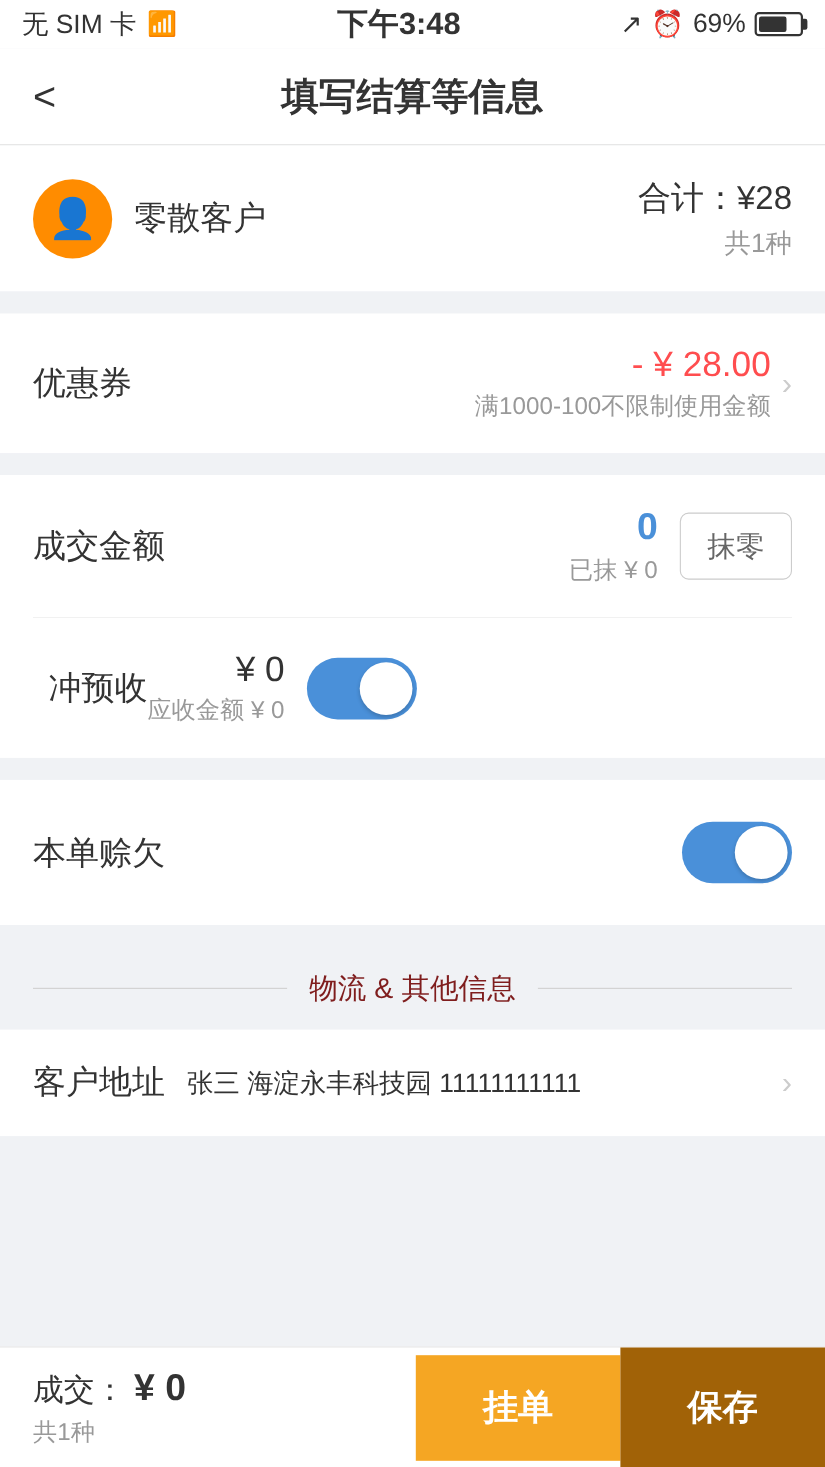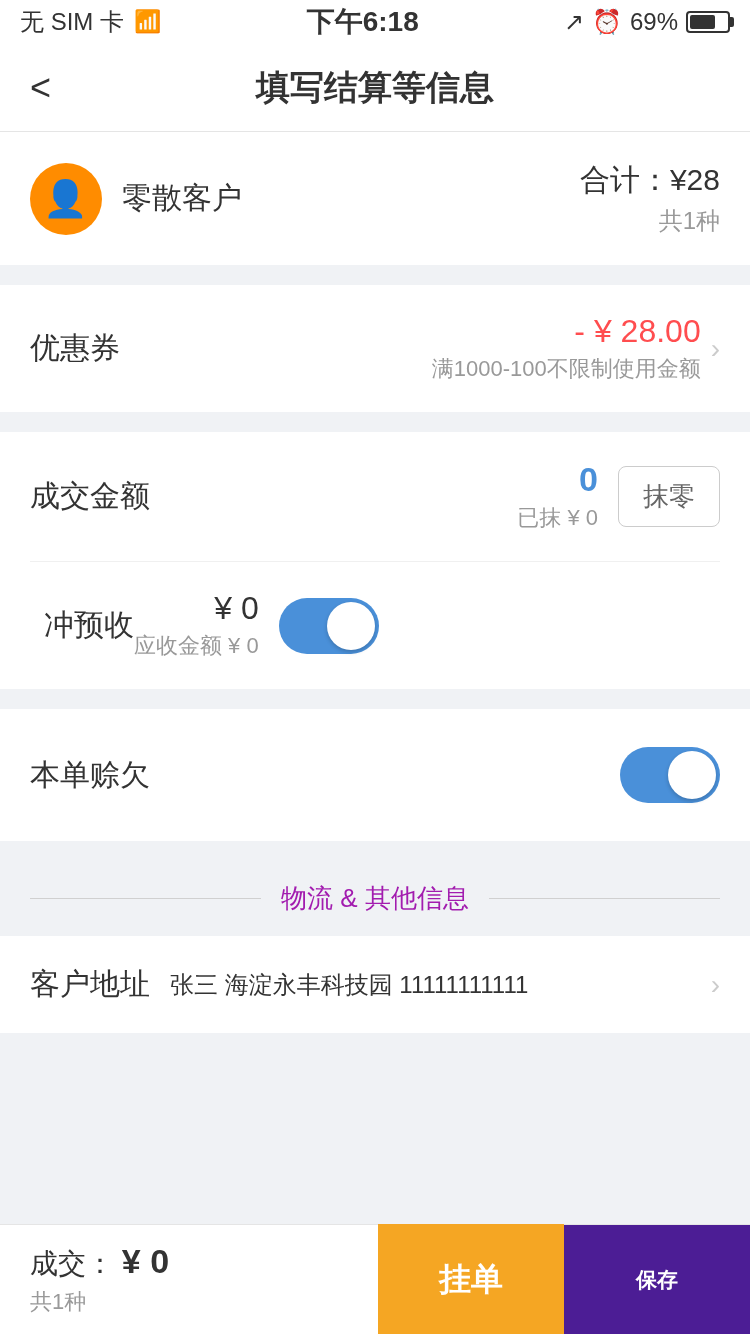--- a/index.html
+++ b/index.html
@@ -296,21 +296,21 @@
     .due-value {
       font-size: 30px;
       color: #333;
     }
 
     
     .logistics-header {
       background: #f0f2f5;
       padding: 20px 30px;
       text-align: center;
-      color: #a21caf;
+      color: #7f1d1d;
       font-size: 26px;
       display: flex;
       align-items: center;
       justify-content: center;
       gap: 20px;
     }
     .logistics-header::before,
     .logistics-header::after {
       content: '';
       flex: 1;
@@ -365,37 +365,37 @@
       font-weight: 600;
       display: inline;
     }
     .bottom-count {
       font-size: 22px;
       color: #999;
       margin-top: 4px;
     }
     .btn-hold {
       width: 186px;
-      height: 111px;
+      height: 96px;
       background: #f5a623;
       color: #fff;
       font-size: 32px;
       font-weight: 600;
       border: none;
       cursor: pointer;
       display: flex;
       align-items: center;
       justify-content: center;
     }
     .btn-save {
       width: 186px;
       height: 110px;
-      background: #4c1d95;
+      background: #a16207;
       color: #fff;
-      font-size: 21px;
+      font-size: 32px;
       font-weight: 600;
       border: none;
       cursor: pointer;
       display: flex;
       align-items: center;
       justify-content: center;
     }
 
     .content-area {
       padding-bottom: 110px;
@@ -407,21 +407,21 @@
     }
   </style>
 </head>
 <body>
 
 <div class="status-bar">
   <div class="status-left">
     <span>无 SIM 卡</span>
     <span class="wifi-icon">📶</span>
   </div>
-  <div class="status-center">下午6:18</div>
+  <div class="status-center">下午3:48</div>
   <div class="status-right">
     <span>↗</span>
     <span>⏰</span>
     <span>69%</span>
     <div class="battery-icon">
       <div class="battery-fill"></div>
     </div>
   </div>
 </div>
 

